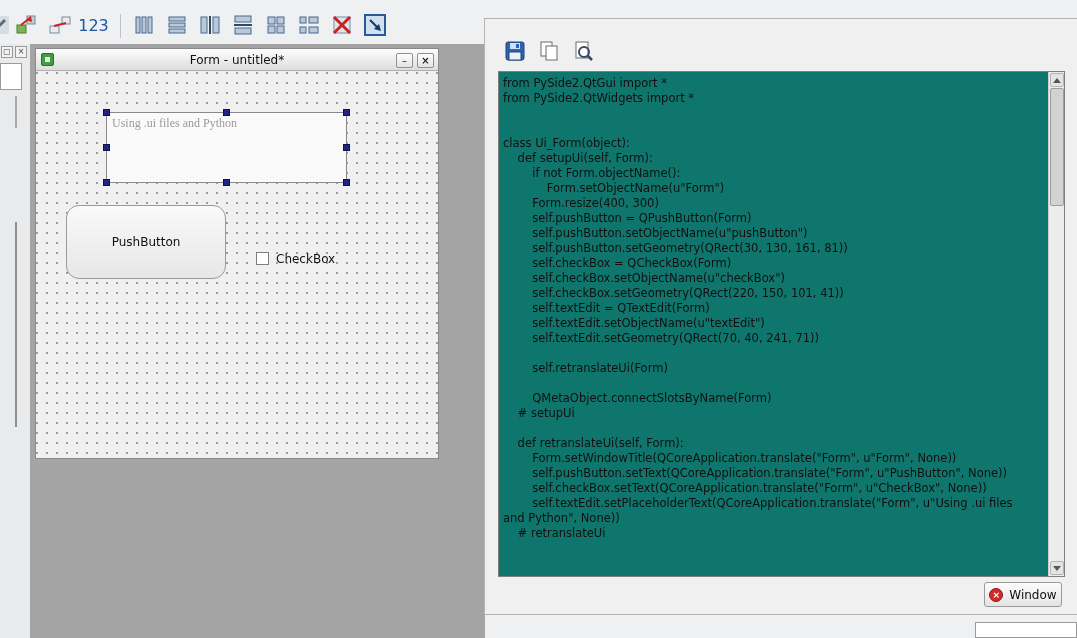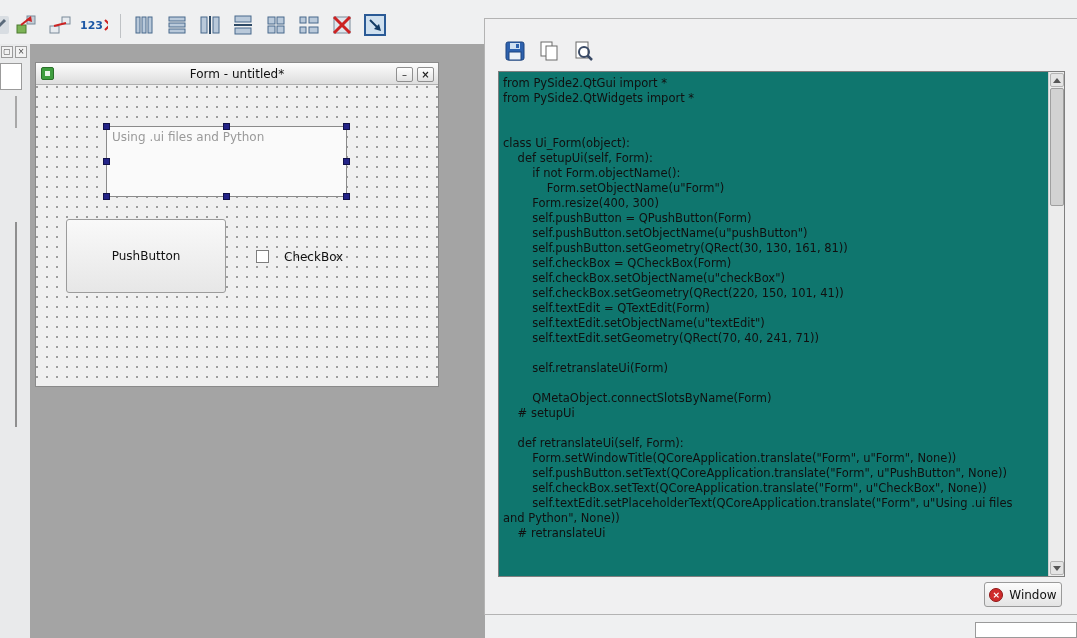--- a/index.html
+++ b/index.html
@@ -8,51 +8,51 @@
 
   
   .menubar { position:absolute; left:0; top:0; width:1077px; height:9px; overflow:hidden; background:#eff0f1; }
   .menu-item { position:absolute; top:-4px; font-size:12px; color:#222; }
   .menubar-chip { position:absolute; left:2px; top:0; width:9px; height:8px; background:#4a4f54; }
 
   
   .toolbar { position:absolute; left:0; top:9px; width:1077px; height:35px; background:#eff0f1; }
   .tbtn { position:absolute; top:2px; width:28px; height:28px; display:flex; align-items:center; justify-content:center; border-radius:3px; }
   .tsep { position:absolute; top:5px; width:1px; height:24px; background:#bfc2c5; }
-  .taborder-label { font-size:11px; font-weight:bold; color:#1c57a5; }
+  .taborder-label { font-size:16px; font-weight:normal; color:#1c57a5; }
 
   
   .left-strip { position:absolute; left:0; top:44px; width:30px; height:594px; background:#e9eaeb; }
   .dock-btn { position:absolute; width:12px; height:12px; border:1px solid #9b9b9b; background:#f2f2f2; font-size:8px; line-height:10px; text-align:center; color:#444; }
   .mini-box { position:absolute; left:0; top:19px; width:22px; height:27px; background:#ffffff; border:1px solid #9b9b9b; }
   .vline1 { position:absolute; left:15px; top:52px; width:2px; height:32px; background:#a8a8a8; }
   .vline2 { position:absolute; left:15px; top:178px; width:2px; height:205px; background:#8f8f8f; }
 
   
   .mdi { position:absolute; left:30px; top:44px; width:455px; height:594px; background:#a4a4a4; }
 
   
-  .form-window { position:absolute; left:5px; top:4px; width:404px; height:325px; background:#f0f0f0; border:1px solid #8a8a8a;margin-top:14px; }
+  .form-window { position:absolute; left:5px; top:4px; width:404px; height:411px; background:#f0f0f0; border:1px solid #8a8a8a; }
   .form-titlebar { position:relative; height:22px; background:linear-gradient(#fdfdfd,#dddddd); border-bottom:1px solid #b0b0b0; display:flex; align-items:center; }
   .form-win-icon { position:absolute; left:5px; top:4px; width:13px; height:13px; background:#3f9e3f; border:1px solid #2a702a; border-radius:2px; }
   .form-win-icon::after { content:""; position:absolute; left:3px; top:3px; width:5px; height:5px; background:#eaf6ea; }
   .form-title { flex:1; text-align:center; font-size:12px; color:#111; }
   .win-btn { position:absolute; top:4px; width:17px; height:15px; border:1px solid #8f8f8f; border-radius:2px; background:linear-gradient(#ffffff,#e2e2e2); font-size:10px; line-height:13px; text-align:center; color:#222; }
   .win-btn.close { font-weight:bold; }
   .form-canvas { position:absolute; left:0; top:23px; right:0; bottom:0;
     background-color:#f0f0f0;
     background-image:radial-gradient(#9d9d9d 1px, transparent 1.1px);
     background-size:10px 10px; background-position:6px 6px; }
 
-  .w-textedit { position:absolute; left:70px; top:40px; width:241px; height:71px; background:#fafafa; border:1px solid #8a8a8a; }
+  .w-textedit { position:absolute; left:70px; top:40px; width:241px; height:71px; background:#fafafa; border:1px solid #8a8a8a;font-family:Liberation Serif, serif; }
   .w-textedit .ph { display:block; padding:3px 5px; font-size:12px; color:#9a9a9a; }
   .handle { position:absolute; width:7px; height:7px; background:#232387; border:1px solid #11114a; }
 
-  .w-pushbutton { position:absolute; left:30px; top:133px; width:160px; height:74px; background:linear-gradient(#f9f9f9,#e7e7e7); border:1px solid #9b9b9b; border-radius:3px; display:flex; align-items:center; justify-content:center; font-size:12px; color:#111; }
-  .w-checkbox { position:absolute; left:220px; top:150px; width:101px; height:41px; display:flex; align-items:center; gap:15px; }
+  .w-pushbutton { position:absolute; left:30px; top:133px; width:160px; height:74px; background:linear-gradient(#f9f9f9,#e7e7e7); border:1px solid #9b9b9b; border-radius:13px; display:flex; align-items:center; justify-content:center; font-size:12px; color:#111; }
+  .w-checkbox { position:absolute; left:220px; top:166px; width:101px; height:41px; display:flex; align-items:center; gap:7px; }
   .cb-ind { width:13px; height:13px; background:#ffffff; border:1px solid #7d7d7d; }
   .cb-label { font-size:12px; color:#111; }
 
   
   .code-dialog { position:absolute; left:484px; top:18px; width:593px; height:597px; background:#f0f0f1; border:1px solid #b3b3b3; border-right:none; }
   .dbtn { position:absolute; top:18px; width:28px; height:28px; display:flex; align-items:center; justify-content:center; }
   .code-area { position:absolute; left:13px; top:52px; width:567px; height:506px; background:#0f766e; border:1px solid #7f7f7f; }
   .code-text { position:absolute; left:4px; top:4px; right:20px; bottom:4px; font-family:"DejaVu Sans", sans-serif; font-size:11.5px; line-height:15px; white-space:pre; overflow:hidden; color:#101010; }
 
   .vscroll { position:absolute; right:0; top:0; width:16px; height:100%; background:#ececec; border-left:1px solid #cfcfcf; }

